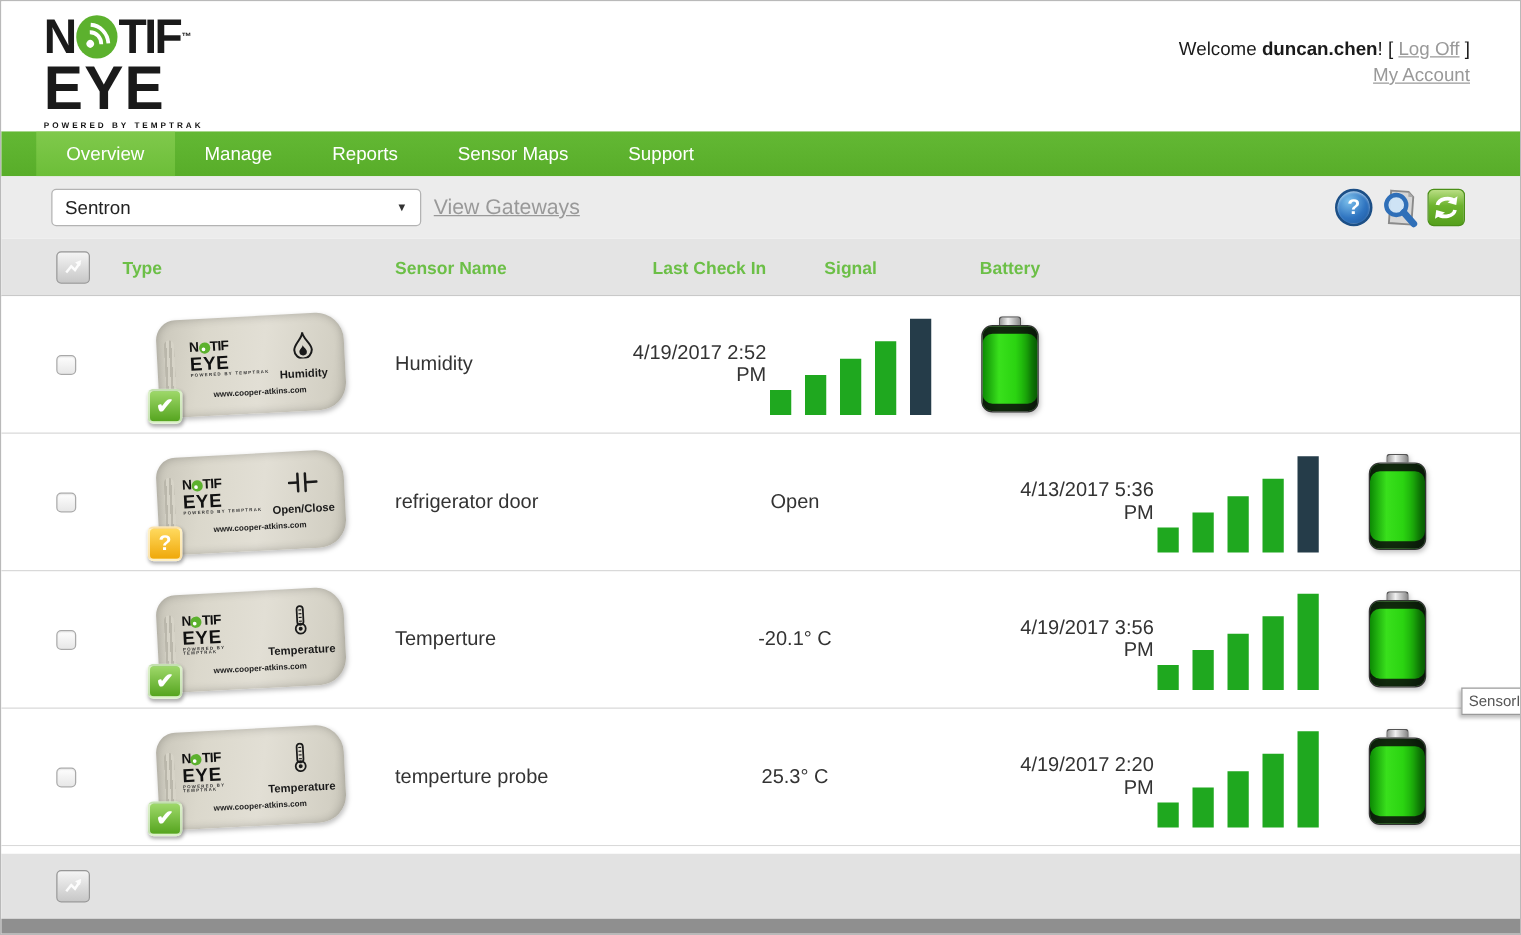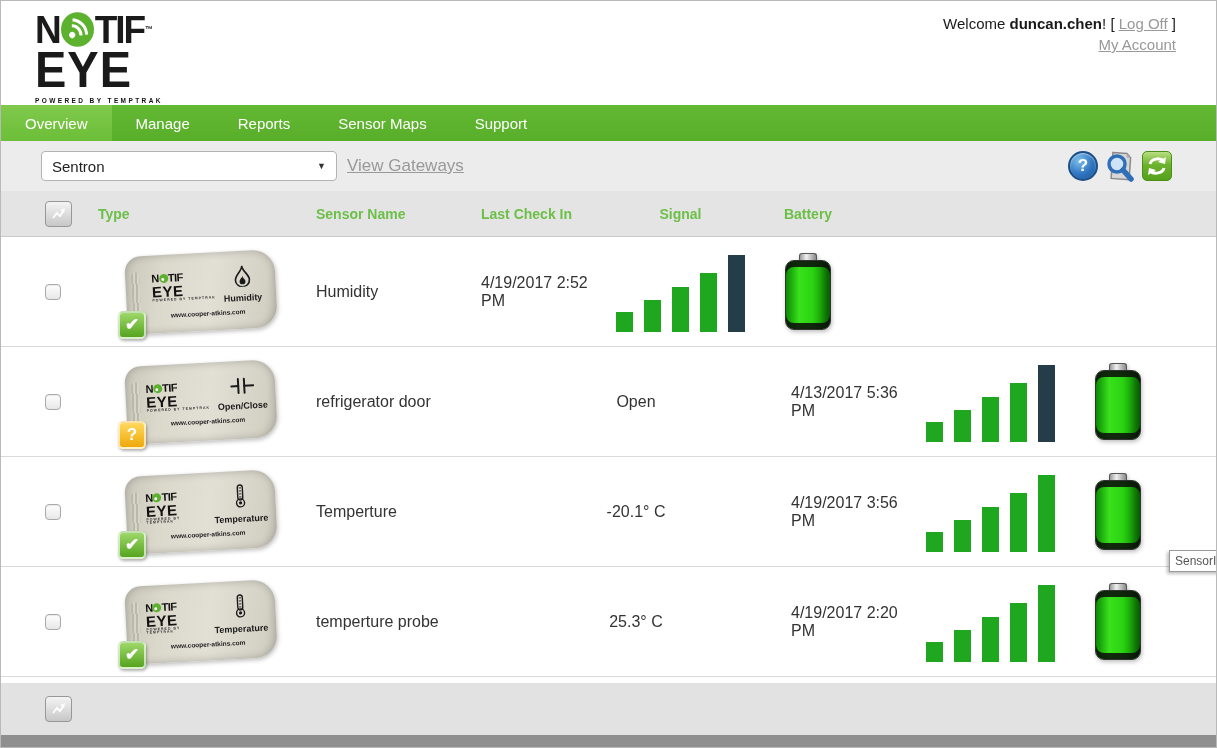--- a/index.html
+++ b/index.html
@@ -10,26 +10,26 @@
 
   
   .top-header { height:104px; background:#fff; position:relative; flex:0 0 auto; }
   .logo { position:absolute; left:34px; top:10px; color:#1a1a1a; line-height:1; }
   .logo-line1 { font-size:37px; font-weight:bold; letter-spacing:-2px; display:flex; align-items:center; transform:scaleY(1.05); }
   .logo-dot { width:33px; height:33px; border-radius:50%; background:#5cb12e; display:inline-block; margin:0 1px; position:relative; }
   .logo-dot svg { position:absolute; left:0; top:0; }
   .logo-tm { font-size:8px; vertical-align:top; font-weight:bold; margin-left:1px; }
   .logo-line2 { font-size:47px; font-weight:bold; letter-spacing:1px; margin-top:-2px; transform:scaleY(1.05); }
   .logo-tagline { font-size:6.5px; font-weight:bold; letter-spacing:2.4px; margin-top:5px; color:#111; }
-  .welcome-area { position:absolute; right:40px; top:12px; text-align:right; font-size:15px; color:#1a1a1a; line-height:1.4; }
+  .welcome-area { position:absolute; right:40px; top:28px; text-align:right; font-size:15px; color:#1a1a1a; line-height:1.4; }
   .welcome-area b { font-weight:bold; }
   .link { color:#999; text-decoration:underline; cursor:pointer; }
 
   
-  .nav { height:36px; background:linear-gradient(#63b834,#58ad29); display:flex; align-items:stretch; flex:0 0 auto; }
+  .nav { height:36px; background:linear-gradient(#63b834,#58ad29); display:flex; align-items:stretch; padding-left:28px; flex:0 0 auto; }
   .nav-item { color:#fff; font-size:15px; display:flex; align-items:center; padding:0 24px; cursor:pointer; }
   .nav-item.active { background:linear-gradient(#80c94c,#6cbe38); }
 
   
   .toolbar { height:50px; background:#ececec; display:flex; align-items:center; position:relative; flex:0 0 auto; }
   .gateway-select { margin-left:40px; width:296px; height:30px; background:#fff; border:1px solid #b3b3b3;
                     border-radius:4px; display:flex; align-items:center; padding:0 10px; font-size:15px; color:#222; cursor:pointer; }
   .gateway-select .caret { margin-left:auto; font-size:9px; color:#333; }
   .view-gateways { margin-left:10px; font-size:17px; }
   .toolbar-icons { position:absolute; right:44px; top:0; height:100%; display:flex; align-items:center; gap:5px; }
@@ -41,21 +41,21 @@
   .refresh-icon { width:30px; height:30px; border-radius:5px; border:1px solid #4a8f17;
                   background:linear-gradient(#b9de83,#6cb32d 45%,#55a01c); }
 
   
   .thead { height:46px; background:#e4e4e4; border-bottom:1px solid #c9c9c9; display:flex; align-items:center; flex:0 0 auto;
            color:#6cbf47; font-weight:bold; font-size:14px; }
   .col-check { flex:0 0 75px; padding-left:44px; }
   .col-type { flex:0 0 225px; padding-left:22px; }
   .col-name { flex:0 0 180px; padding-left:15px; }
   .col-data { flex:0 0 310px; text-align:center; }
-  .col-last { flex:0 0 132px; text-align:left; }
+  .col-last { flex:0 0 132px; text-align:right; }
   .col-signal { flex:0 0 135px; display:flex; justify-content:center; }
   .col-battery { flex:0 0 120px; display:flex; justify-content:center; }
   .chart-btn { width:27px; height:26px; border-radius:4px; border:1px solid #979797;
                background:linear-gradient(#f4f4f4,#c7c7c7); display:flex; align-items:center; justify-content:center; cursor:pointer; }
 
   .rows { flex:0 0 auto; background:#fff; }
   .srow { height:110px; display:flex; align-items:center; border-bottom:1px solid #d9d9d9; font-size:16px; color:#333; }
   .checkbox { width:16px; height:16px; border:1px solid #a9a9a9; border-radius:4px;
               background:linear-gradient(#fefefe,#e7e7e7); cursor:pointer; box-shadow:inset 0 1px 1px rgba(0,0,0,.08); }
 

